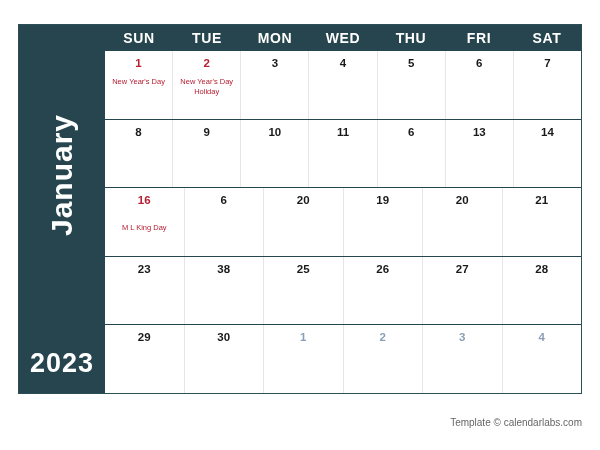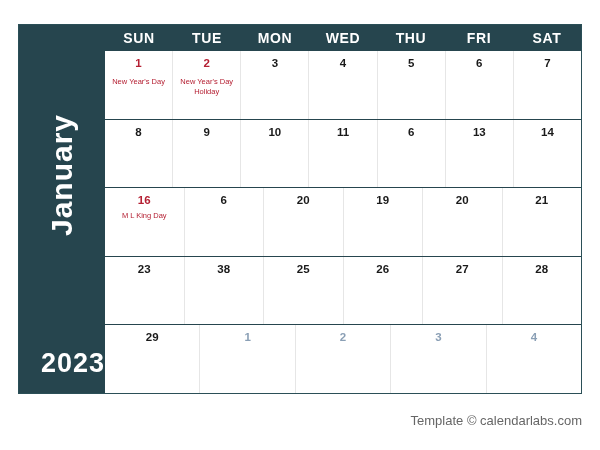--- a/index.html
+++ b/index.html
@@ -50,21 +50,21 @@
     color: #ffffff;
     font-size: 30px;
     font-weight: bold;
     letter-spacing: 1px;
   }
   .year-label {
     position: absolute;
     bottom: 14px;
     left: 0;
     width: 86px;
-    text-align: right;
+    text-align: center;
     color: #ffffff;
     font-size: 27px;
     font-weight: bold;
     letter-spacing: 1px;
   }
   
   .grid-area {
     flex: 1 1 auto;
     display: flex;
     flex-direction: column;
@@ -117,27 +117,27 @@
   }
   .event {
     margin-top: 7px;
     text-align: center;
     font-size: 7.5px;
     line-height: 10px;
     color: #b52033;
     padding: 0 7px;
   }
   .event.spaced {
-    margin-top: 4px;
+    margin-top: 16px;
   }
   .footer {
     position: absolute;
     right: 18px;
     bottom: 22px;
-    font-size: 13px;
+    font-size: 10px;
     color: #666666;
   }
 </style>
 </head>
 <body>
 
 <div class="page">
 
   <div class="calendar">
 
@@ -248,20 +248,23 @@
             </div>
             <div class="day-cell">
               <div class="day-num">28</div>
             </div>
           </div>
           <div class="week-row">
             <div class="day-cell">
               <div class="day-num">29</div>
             </div>
             <div class="day-cell">
+              <div class="day-num">30</div>
+            </div>
+            <div class="day-cell">
               <div class="day-num muted">1</div>
             </div>
             <div class="day-cell">
               <div class="day-num muted">2</div>
             </div>
             <div class="day-cell">
               <div class="day-num muted">3</div>
             </div>
             <div class="day-cell">
               <div class="day-num muted">4</div>

